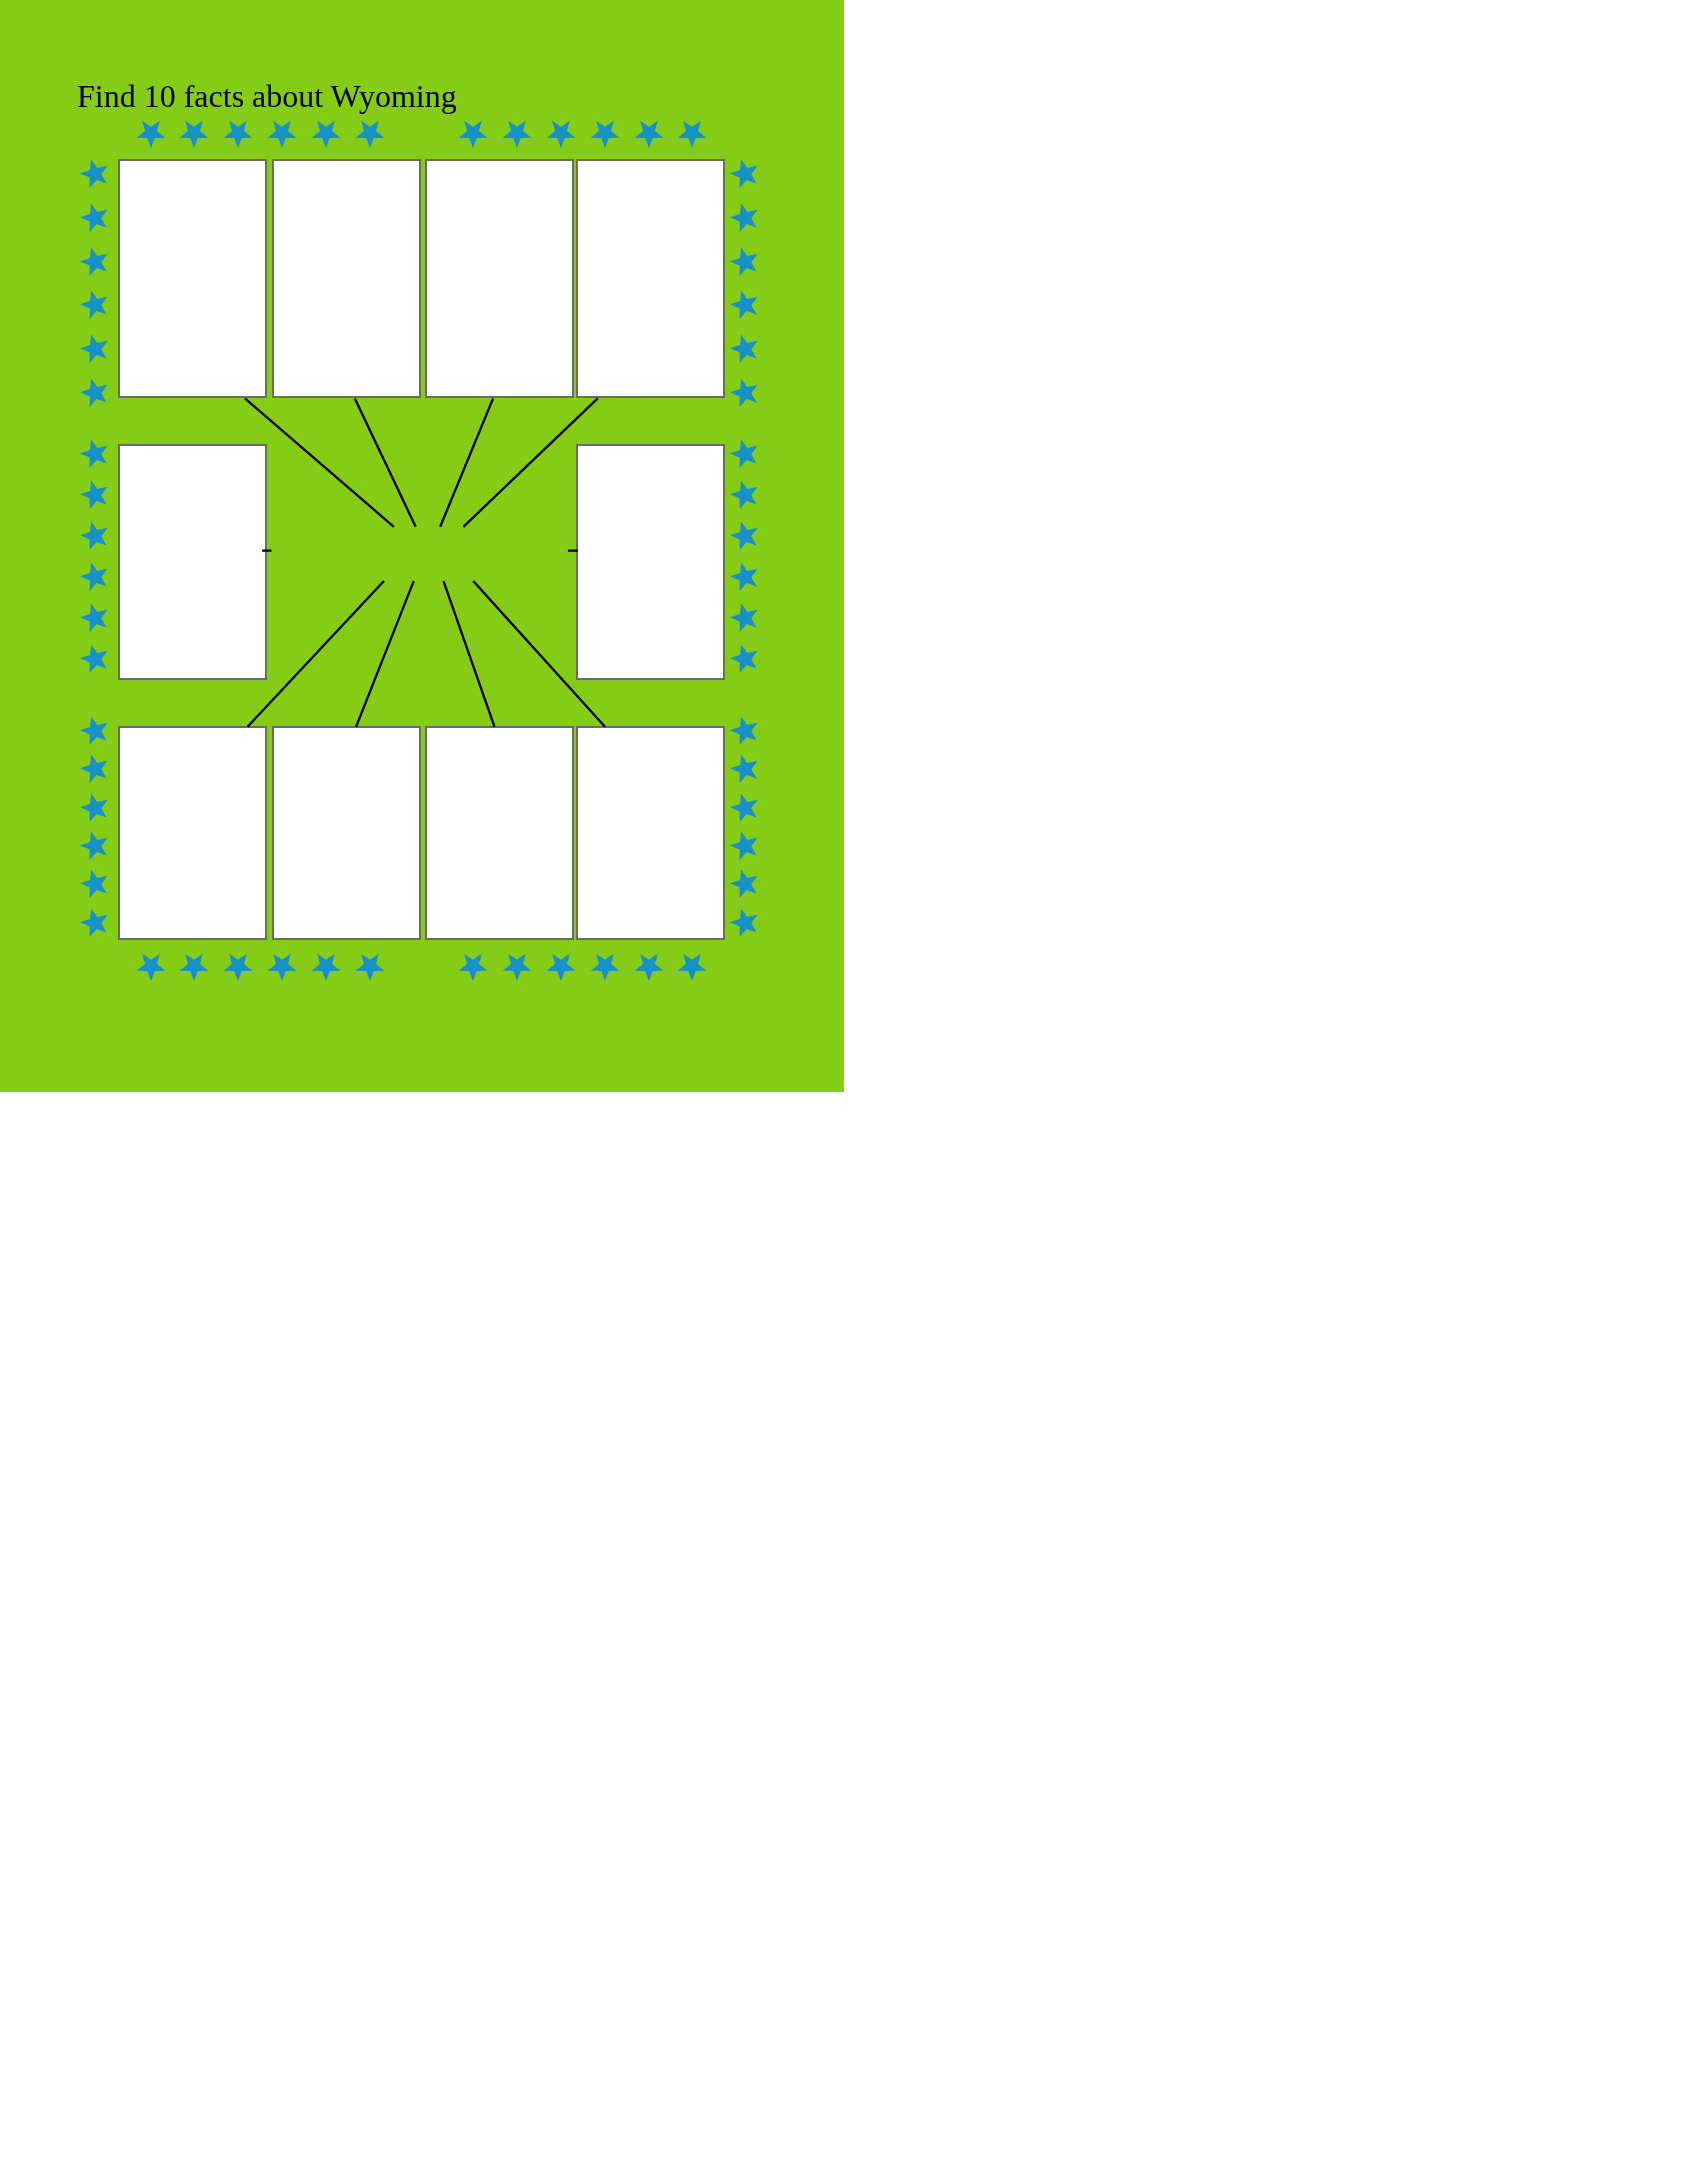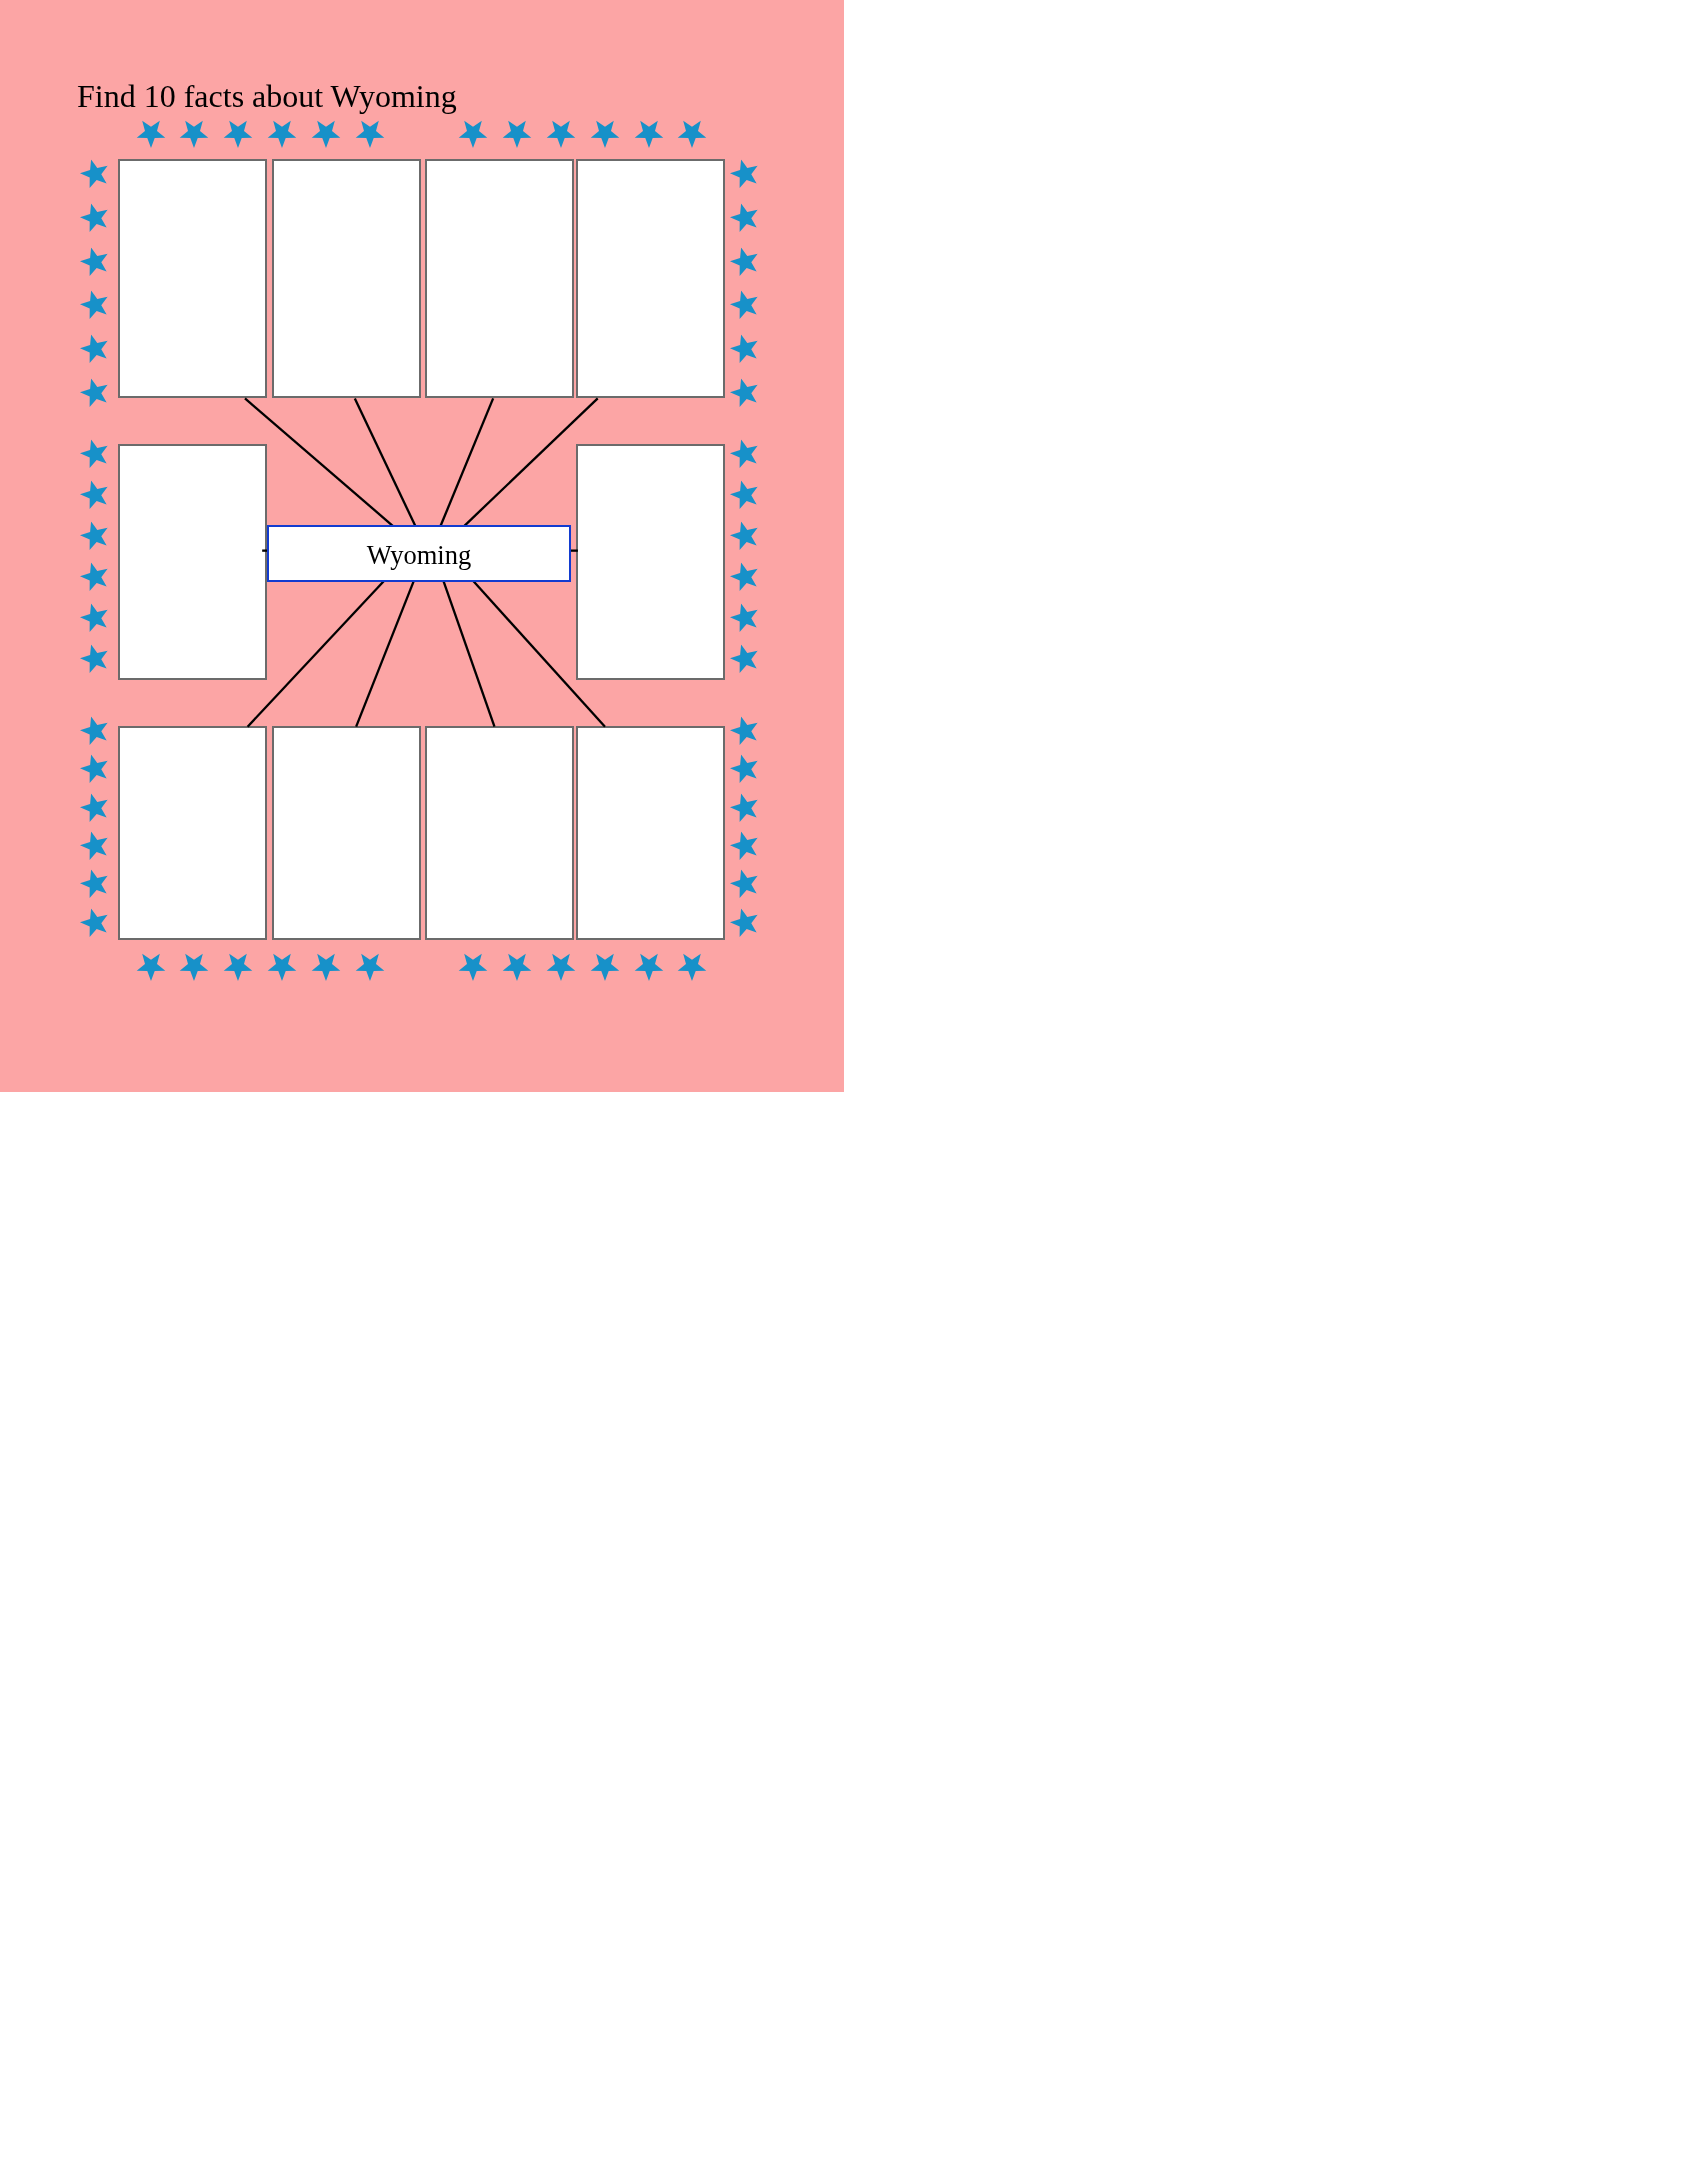--- a/index.html
+++ b/index.html
@@ -4,21 +4,21 @@
 <style>
   html, body {
     margin: 0;
     padding: 0;
     background: #ffffff;
   }
   .page {
     position: relative;
     width: 844px;
     height: 1092px;
-    background: #fca5a5;
+    background: #84cc16;
     font-family: "Liberation Serif", serif;
     overflow: hidden;
   }
   .title {
     position: absolute;
     left: 77px;
     top: 78px;
     font-size: 32px;
     line-height: 1.15;
     color: #000000;
@@ -99,23 +99,20 @@
       <line x1="665" y1="796" x2="745" y2="602" stroke="#000000" stroke-width="3.5"></line>
       <line x1="700" y1="796" x2="903" y2="602" stroke="#000000" stroke-width="3.5"></line>
       <line x1="580" y1="878" x2="374" y2="1098" stroke="#000000" stroke-width="3.5"></line>
       <line x1="625" y1="878" x2="538" y2="1098" stroke="#000000" stroke-width="3.5"></line>
       <line x1="670" y1="878" x2="747" y2="1098" stroke="#000000" stroke-width="3.5"></line>
       <line x1="715" y1="878" x2="914" y2="1098" stroke="#000000" stroke-width="3.5"></line>
       <line x1="396" y1="832" x2="410" y2="832" stroke="#000000" stroke-width="3.5"></line>
       <line x1="858" y1="832" x2="873" y2="832" stroke="#000000" stroke-width="3.5"></line>
     </svg>
 
-  <div class="center-box" style="border-color: rgb(18, 59, 208);">
-    <span class="center-label">Wyoming</span>
-  </div>
 
   <div id="star-layer">
       <div class="star" style="left: 136px; top: 118px; transform: rotate(180deg);">
         <svg width="30" height="30" viewBox="0 0 46 46">
           <polygon points="23.0,0.0 28.7,15.2 44.9,15.9 32.2,26.0 36.5,41.6 23.0,32.7 9.5,41.6 13.8,26.0 1.1,15.9 17.3,15.2" fill="#1791c9"></polygon>
         </svg>
       </div>
       <div class="star" style="left: 179px; top: 118px; transform: rotate(180deg);">
         <svg width="30" height="30" viewBox="0 0 46 46">
           <polygon points="23.0,0.0 28.7,15.2 44.9,15.9 32.2,26.0 36.5,41.6 23.0,32.7 9.5,41.6 13.8,26.0 1.1,15.9 17.3,15.2" fill="#1791c9"></polygon>

